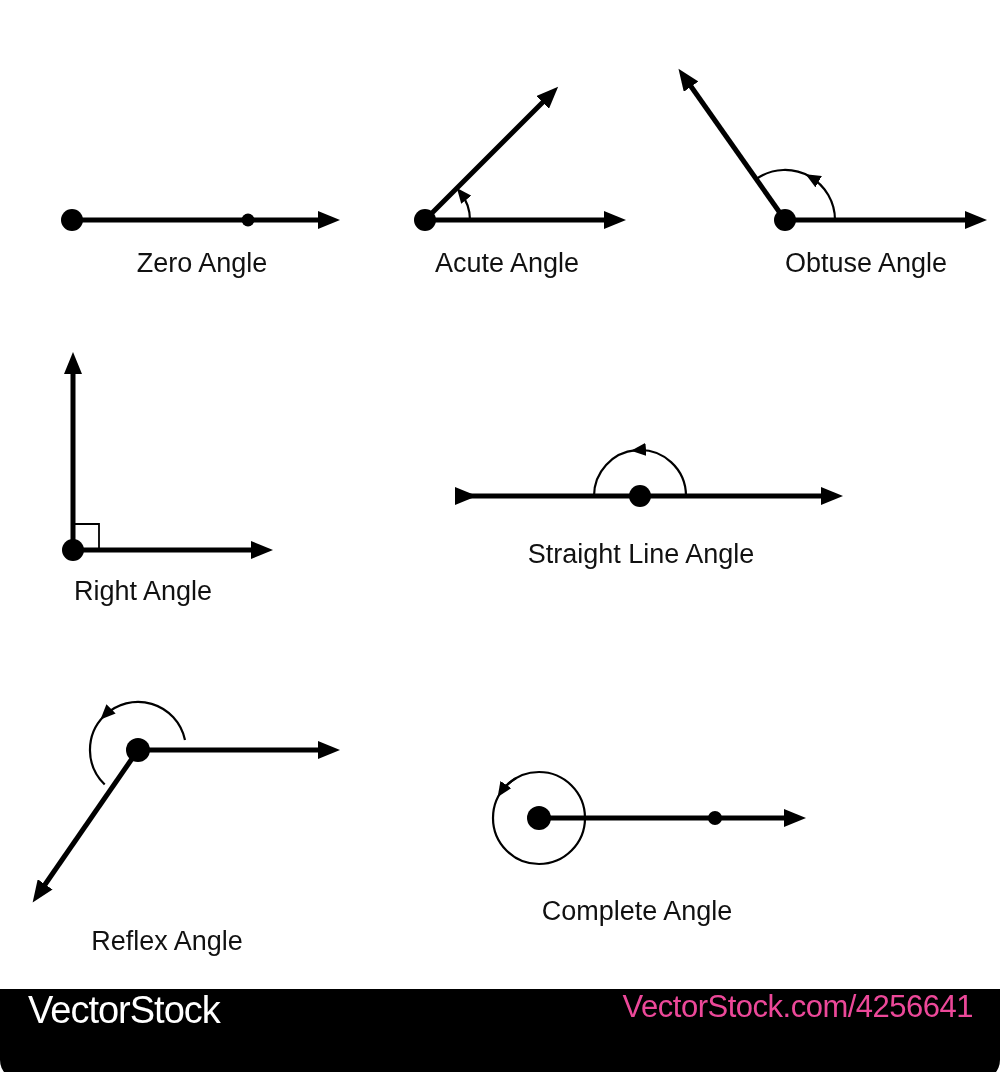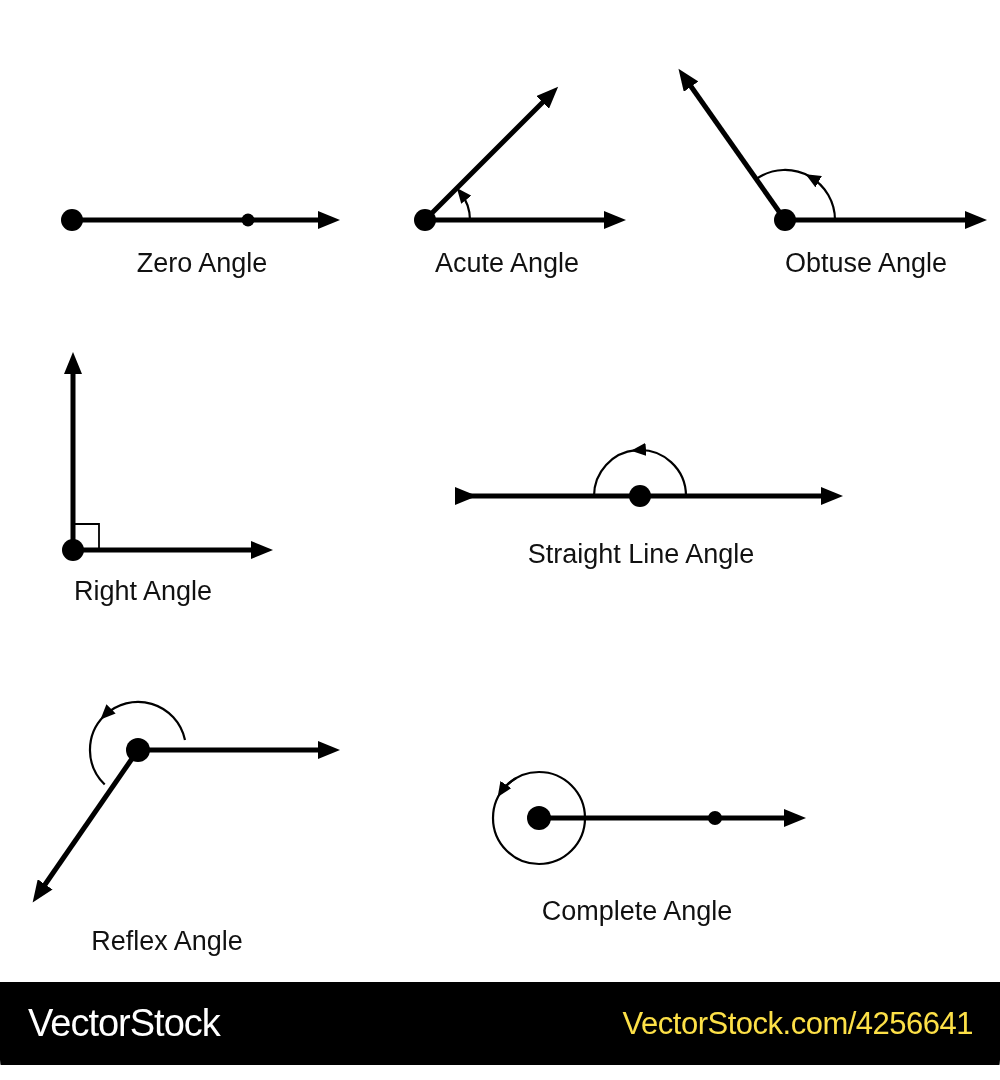--- a/index.html
+++ b/index.html
@@ -23,38 +23,37 @@
     font-size: 27px;
     fill: #111111;
   }
   .ray { stroke: #000000; stroke-width: 5; fill: none; }
   .arc { stroke: #000000; stroke-width: 2.2; fill: none; }
   .thin { stroke: #000000; stroke-width: 1.8; fill: none; }
   .dot { fill: #000000; }
   .watermark-bar {
     position: absolute;
     left: 0;
-    bottom: 15px;
+    bottom: 8px;
     width: 100%;
     height: 83px;
     background: #000000;
     display: flex;
-    align-items: center;
     justify-content: space-between;
     box-sizing: border-box;
     padding: 0 27px 0 28px;
   }
   .brand-text {
     color: #ffffff;
     font-size: 38px;
     letter-spacing: -1px;
     font-weight: 400;
   }
   .credit-text {
-    color: #fde047;
+    color: #ec4899;
     font-size: 31px;
     letter-spacing: -0.5px;
     font-weight: 400;
   }
 </style>
 </head>
 <body>
 
 <div class="page">
 

